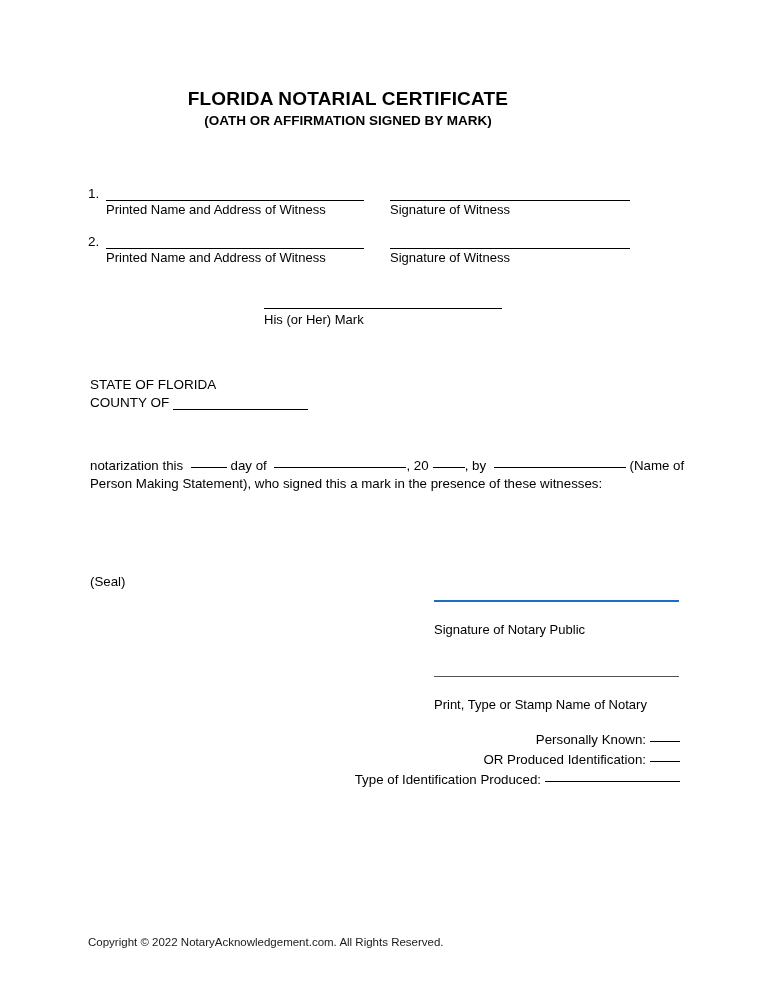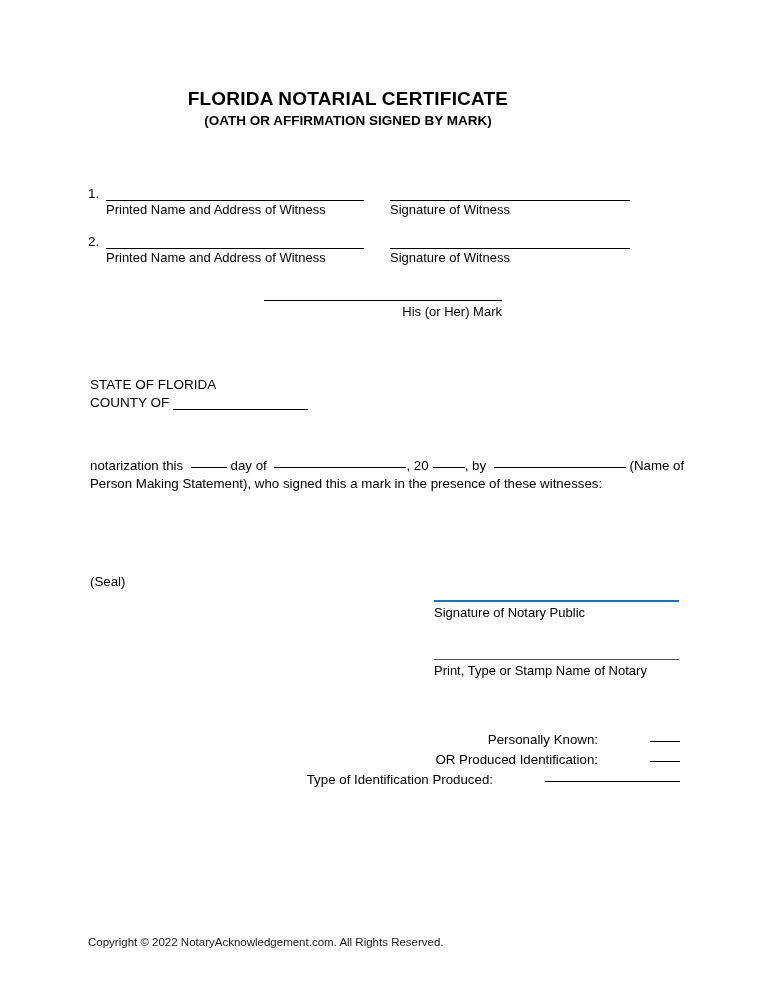--- a/index.html
+++ b/index.html
@@ -80,23 +80,23 @@
     font-size: 13px;
     line-height: 16px;
     padding-top: 1px;
     white-space: nowrap;
   }
 
   
   .mark-block {
     position: absolute;
     left: 264px;
-    top: 292px;
+    top: 300px;
     width: 238px;
-    text-align: right;
+    text-align: left;
   }
   .mark-rule {
     border-bottom: 1.6px solid #000;
     height: 8px;
   }
   .mark-caption {
     font-size: 13px;
     line-height: 16px;
     padding-top: 3px;
   }
@@ -174,40 +174,39 @@
     border-bottom: 2px solid #1a6fc4;
     height: 8px;
   }
   .notary-rule-dark {
     border-bottom: 1.6px solid #555555;
     height: 8px;
   }
   .notary-caption {
     font-size: 13px;
     line-height: 16px;
-    padding-top: 3px;
+    padding-top: 20px;
     white-space: nowrap;
   }
   .notary-gap { height: 30px; }
 
   
   .ident-block {
     position: absolute;
     right: 88px;
     top: 730px;
     text-align: right;
     font-size: 13.3px;
     line-height: 20px;
   }
   .ident-row {
     display: flex;
     justify-content: flex-end;
     align-items: baseline;
     white-space: nowrap;
-    gap: 48px;
   }
   .b-known    { width: 30px; }
   .b-produced { width: 30px; }
   .b-type     { width: 135px; }
 
   
   .footer {
     position: absolute;
     left: 88px;
     top: 935px;

